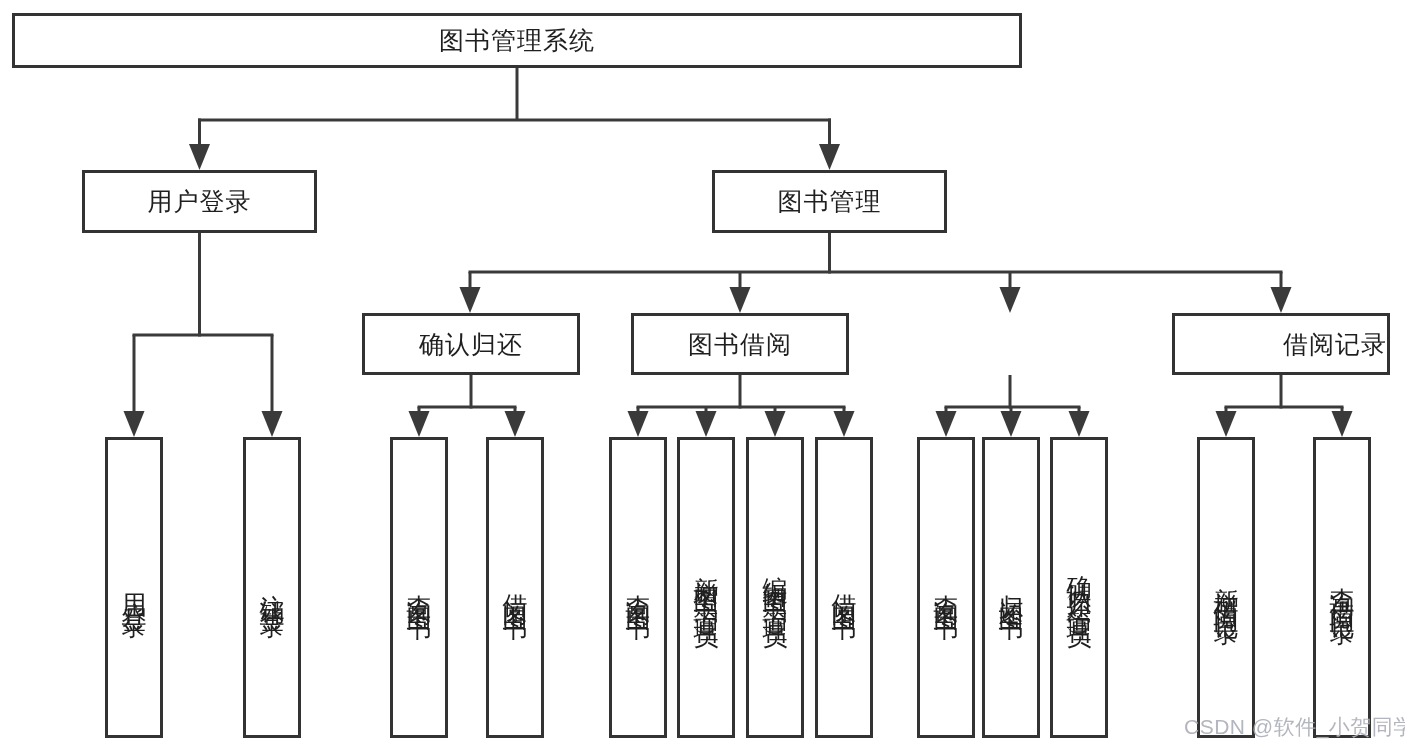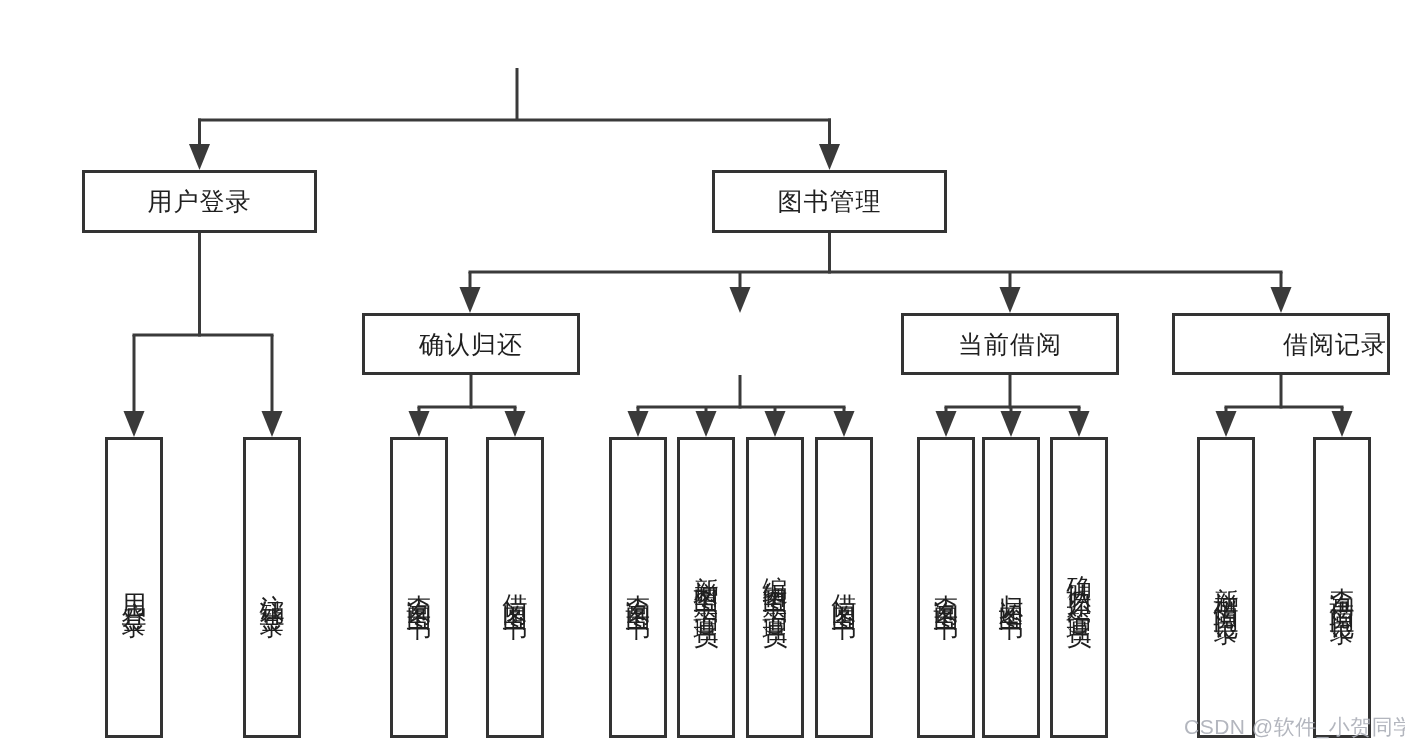--- a/index.html
+++ b/index.html
@@ -149,33 +149,36 @@
       <polygon points="764.5,411 785.5,411 775,437"></polygon>
       <polygon points="833.5,411 854.5,411 844,437"></polygon>
       <polygon points="935.5,411 956.5,411 946,437"></polygon>
       <polygon points="1000.5,411 1021.5,411 1011,437"></polygon>
       <polygon points="1068.5,411 1089.5,411 1079,437"></polygon>
       <polygon points="1215.5,411 1236.5,411 1226,437"></polygon>
       <polygon points="1331.5,411 1352.5,411 1342,437"></polygon>
     </g>
   </svg>
 
+  <div class="box" id="root">
+    <span>图书管理系统</span>
+  </div>
 
   <div class="box" id="n-login">
     <span>用户登录</span>
   </div>
   <div class="box" id="n-bookmgmt">
     <span>图书管理</span>
   </div>
 
   <div class="box" id="n-newbook">
     <span>确认归还</span>
   </div>
-  <div class="box" id="n-current">
-    <span>当前借阅</span>
+  <div class="box" id="n-borrow">
+    <span>图书借阅</span>
   </div>
   <div class="box" id="n-records">
     <span>借阅记录</span>
   </div>
 
   <div class="vbox" id="l-userlogin">
     <span class="vtext">用户登录</span>
   </div>
   <div class="vbox" id="l-logout">
     <span class="vtext">注销登录</span>

